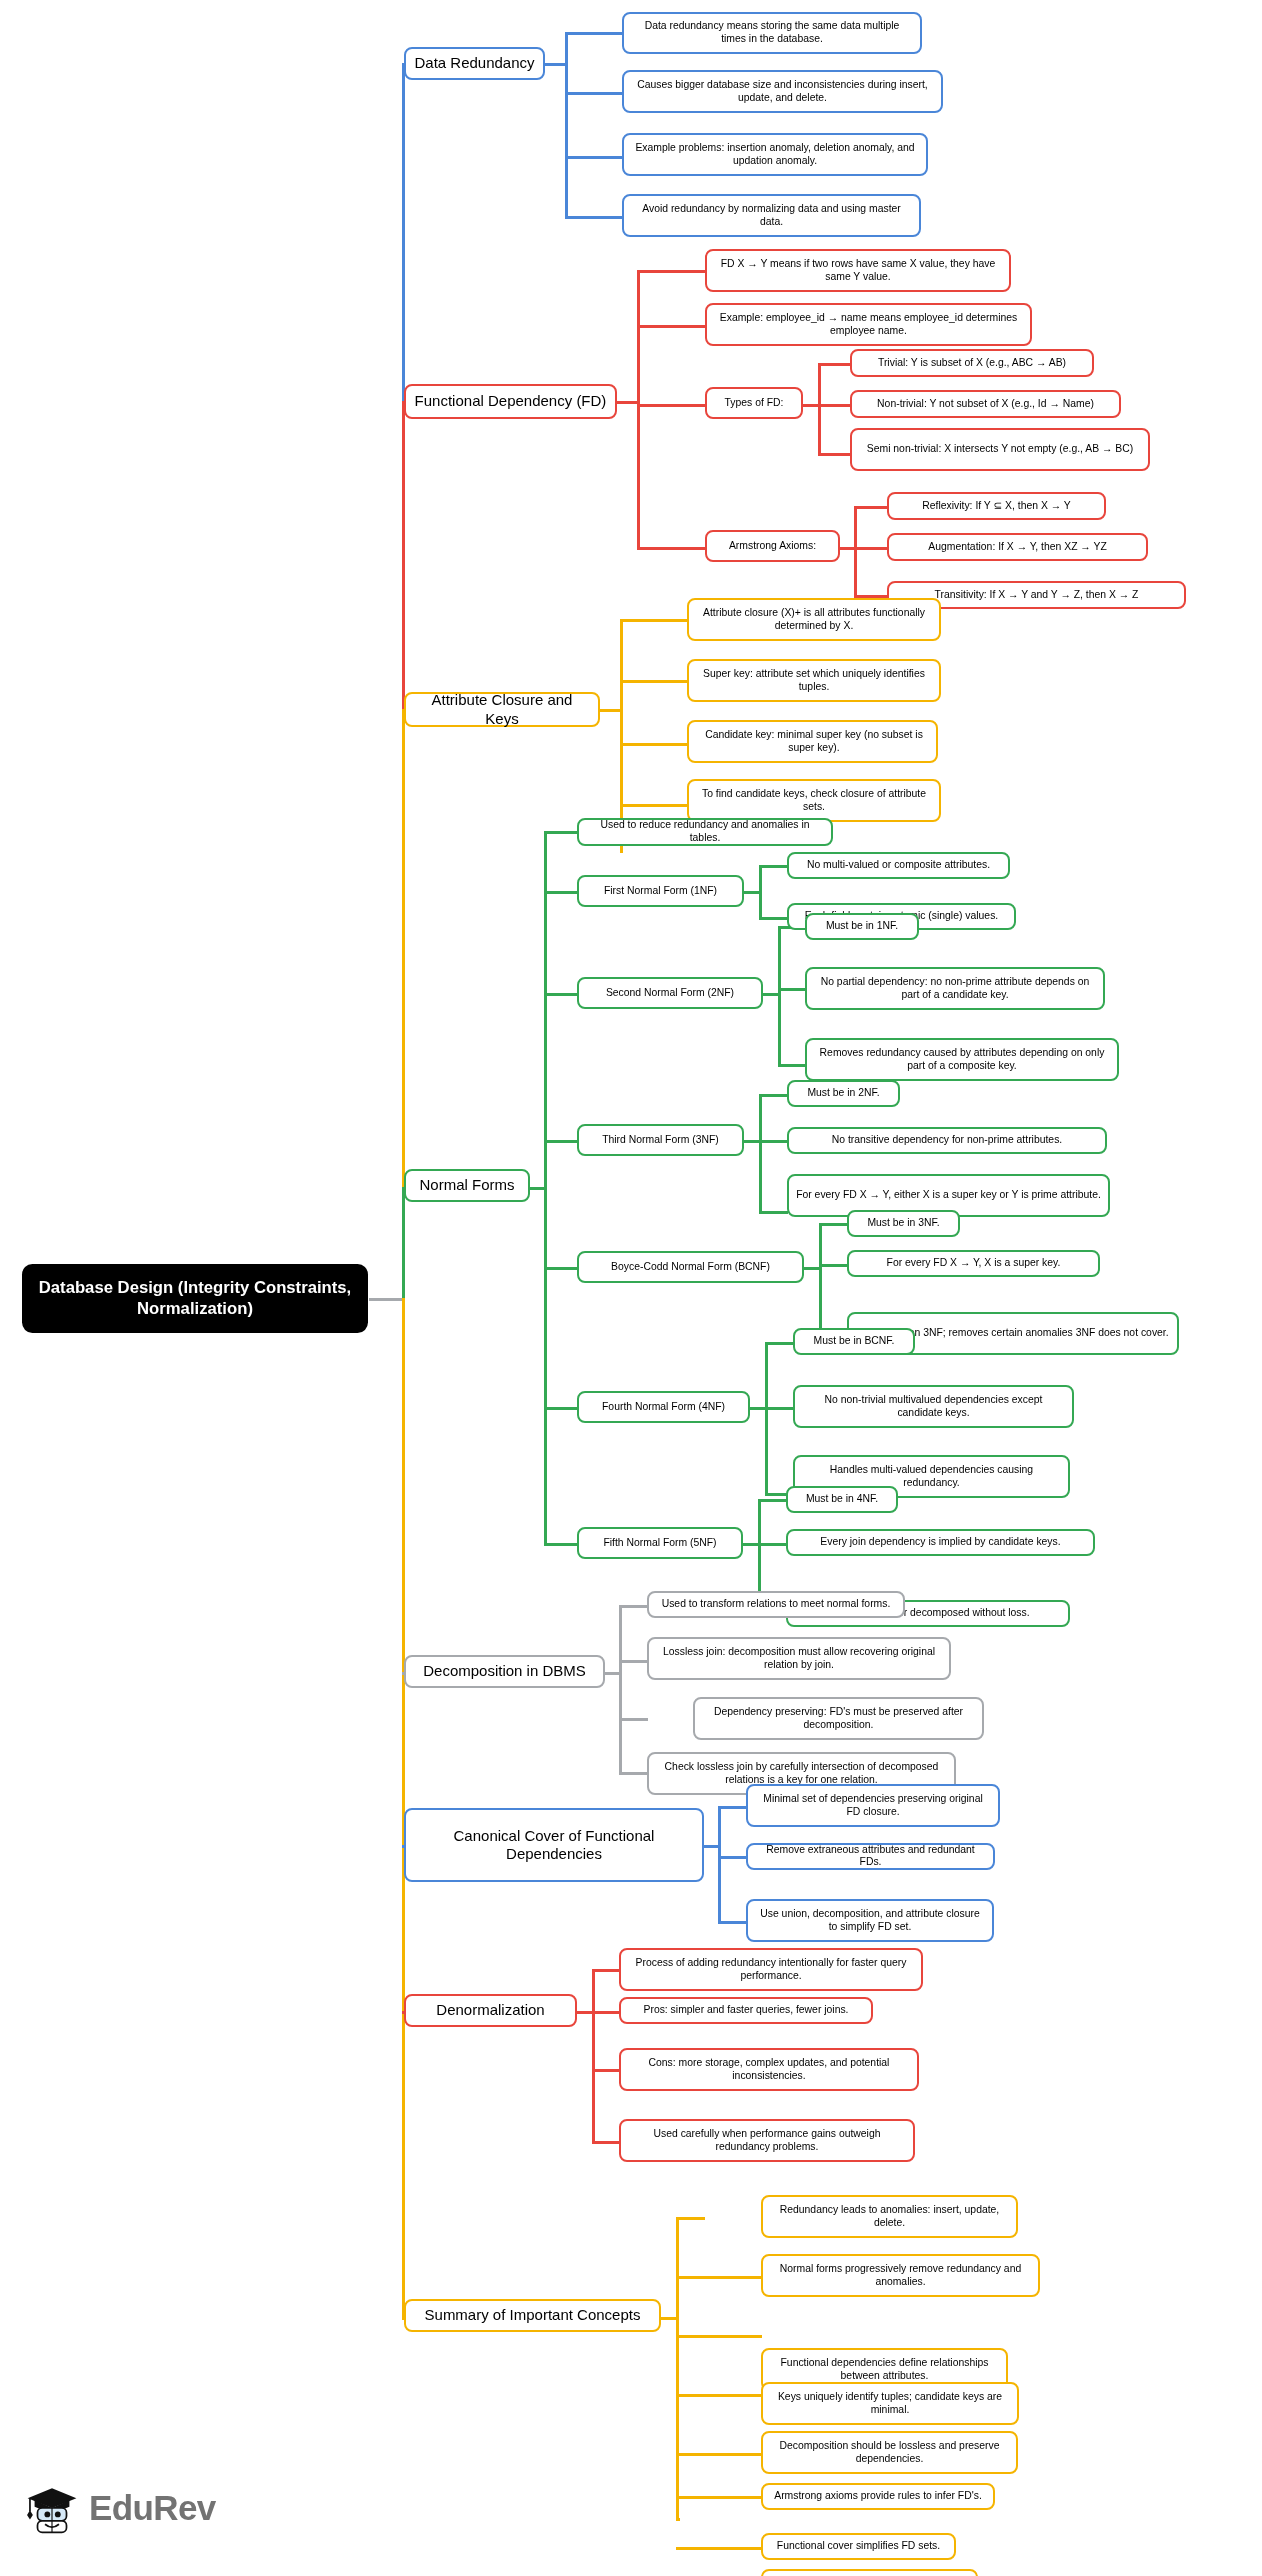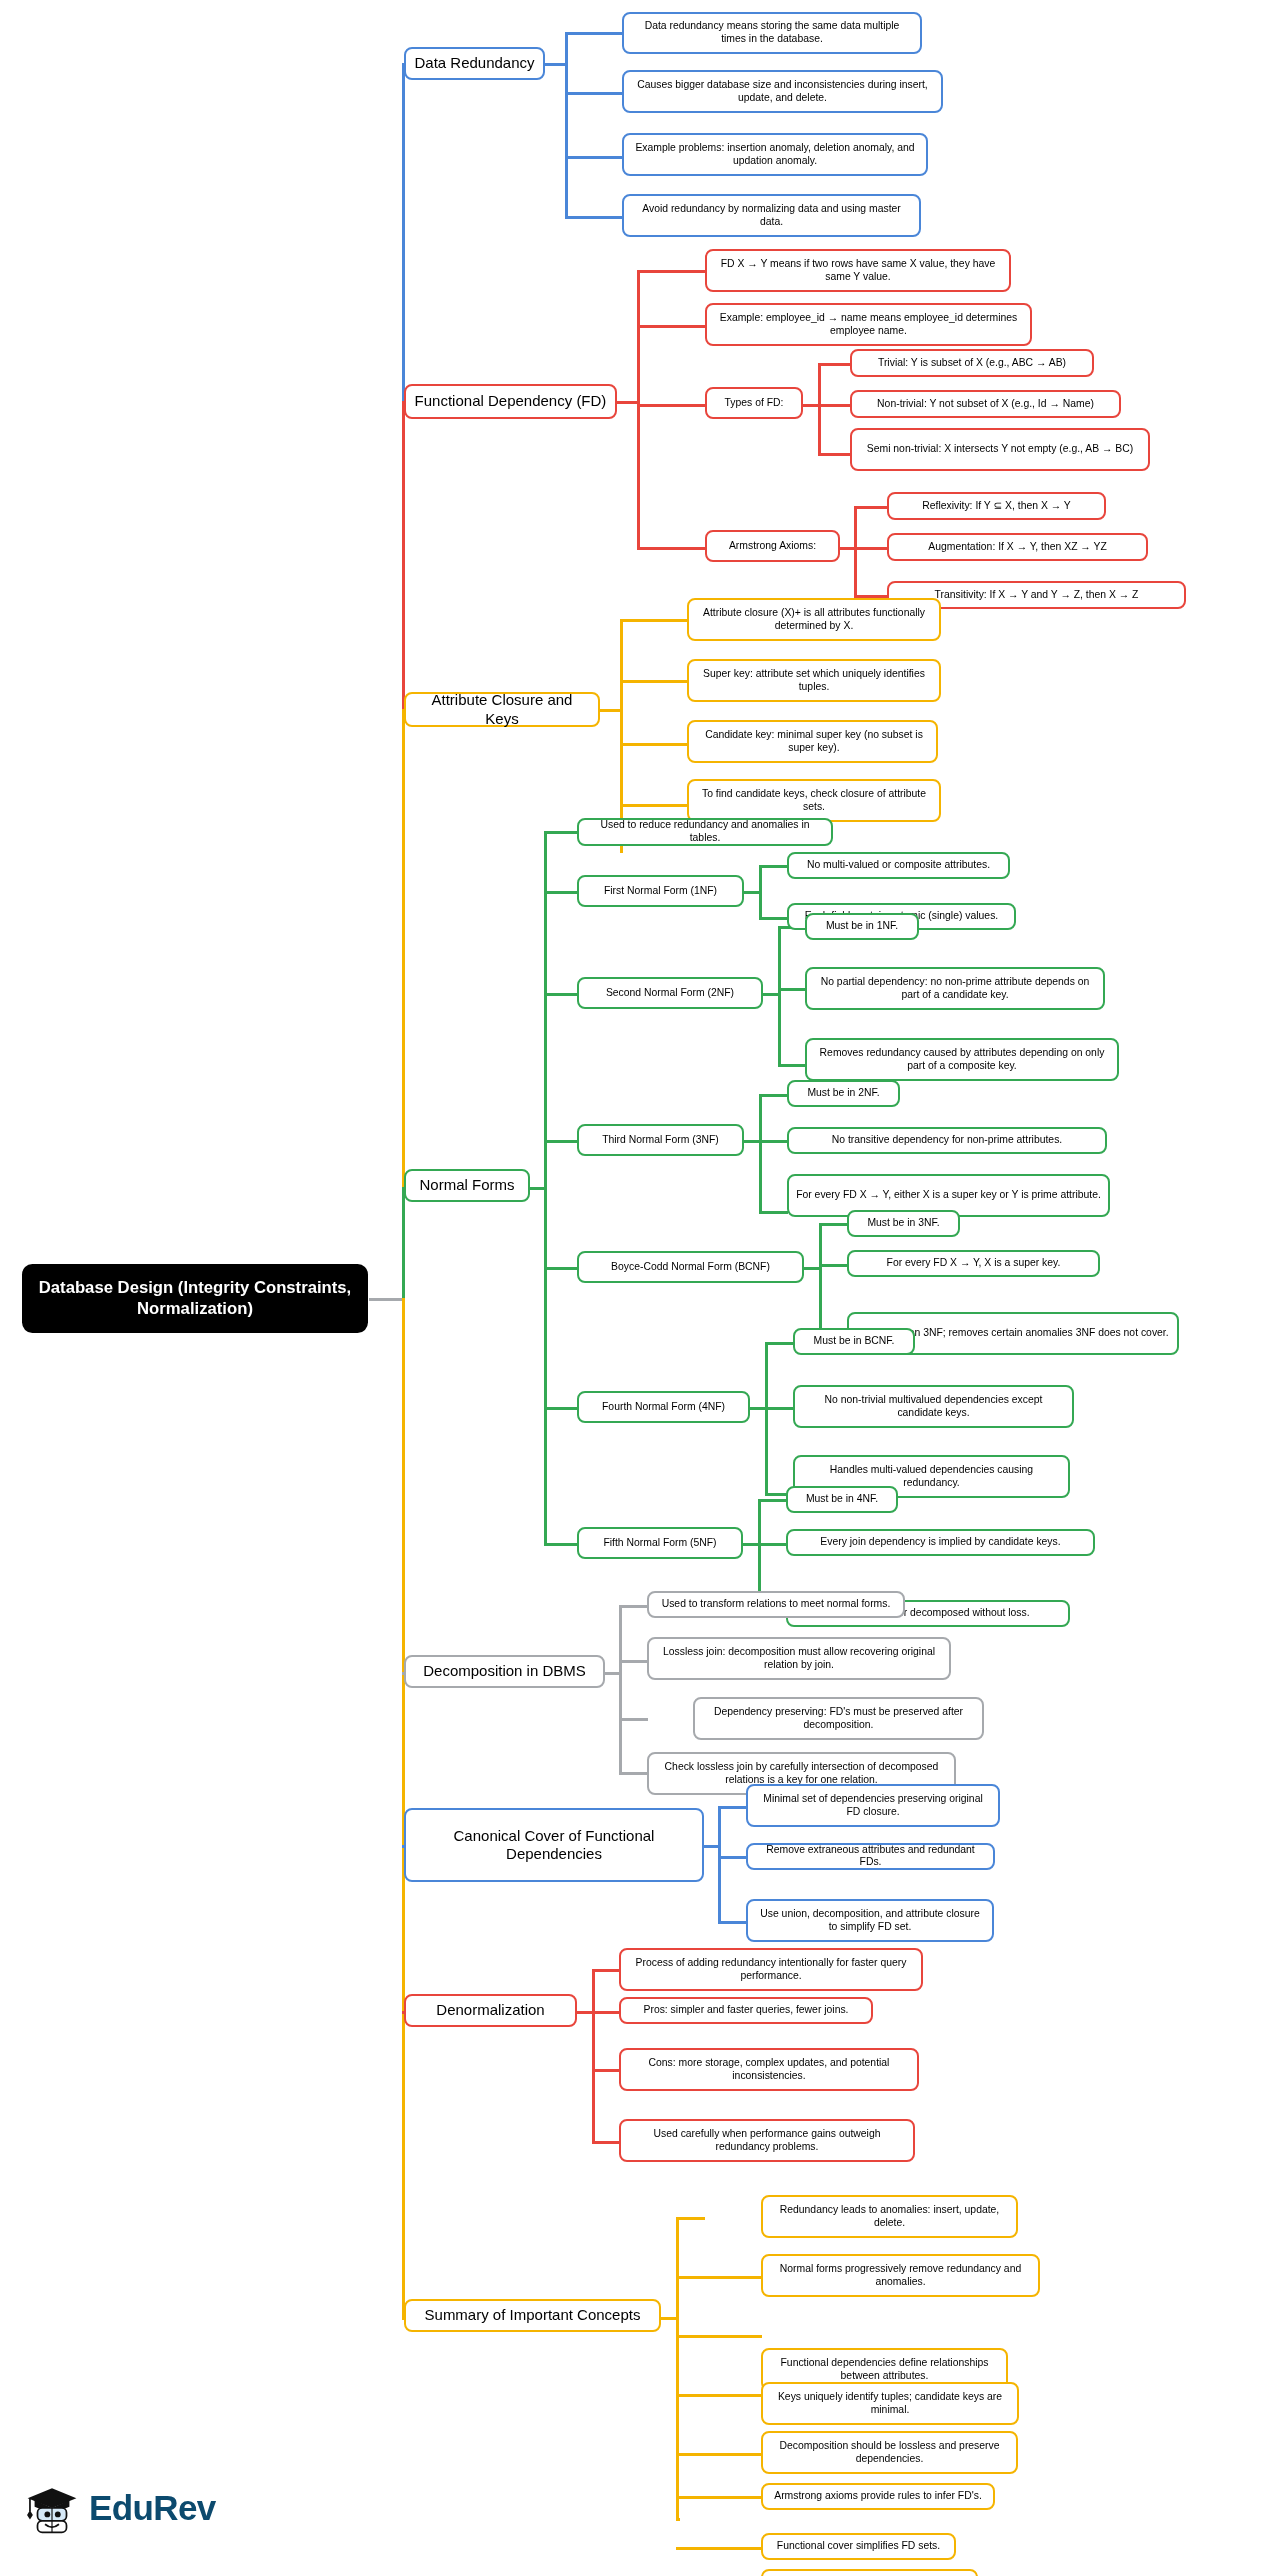--- a/index.html
+++ b/index.html
@@ -27,21 +27,21 @@
   .ln.h{height:2.9px;}
   .ln.v{width:2.9px;}
   .b-blue{background:#4a86d8;}
   .b-red{background:#e8453c;}
   .b-yellow{background:#f5b400;}
   .b-green{background:#34a853;}
   .b-gray{background:#a6a9ad;}
 
   
   #logo{position:absolute;left:23px;top:2479px;display:flex;align-items:center;gap:8px;z-index:5;}
-  #logo .wordmark{font-size:35px;font-weight:bold;letter-spacing:-0.6px;color:#0c4a6e;}
+  #logo .wordmark{font-size:35px;font-weight:bold;letter-spacing:-0.6px;color:#737373;}
 </style>
 </head>
 <body>
 
 <div id="canvas">
 
   <div class="ln h b-gray" style="left:369px;top:1298px;width:35px;"></div>
 
   <div class="ln v b-blue" style="left:402px;top:65px;height:1237px;"></div>
   <div class="ln v b-red" style="left:402px;top:402px;height:899px;"></div>

